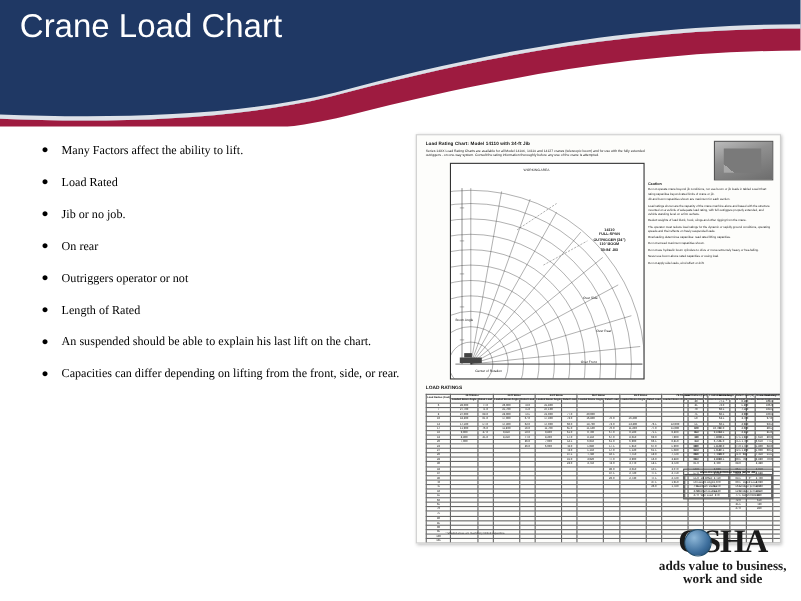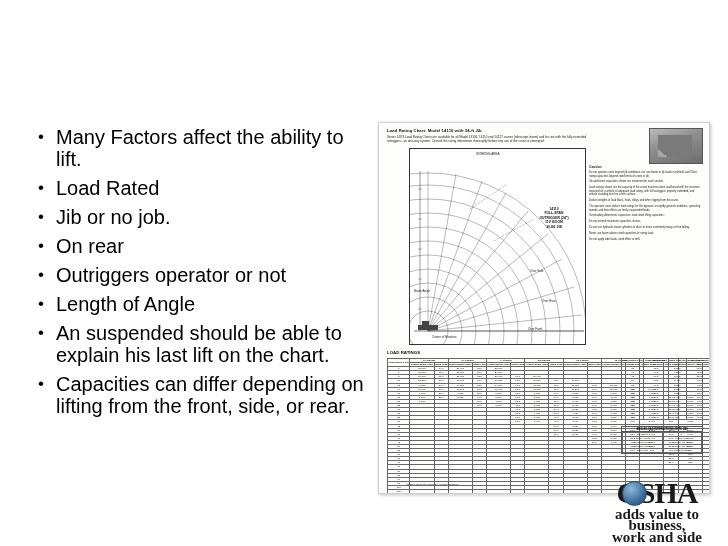--- a/index.html
+++ b/index.html
@@ -50,24 +50,25 @@
   }
   .bullet-dot {
     width: 18px;
     flex: 0 0 18px;
     font-size: 17px;
     line-height: 22px;
     color: #000;
     text-align: left;
   }
   .bullet-text {
-    font-size: 20px;
+    font-size: 11px;
     line-height: 22px;
     color: #000;
     flex: 1;
+    font-family: Liberation Serif, serif;
   }
   
   .chart-card {
     position: absolute;
     left: 378px;
     top: 122px;
     width: 330px;
     height: 370px;
     background: #fdfdfb;
     border: 1px solid #cfcfcf;
@@ -227,21 +228,21 @@
     font-size: 30px;
     font-weight: bold;
     color: #1a1a1a;
     letter-spacing: -1px;
     line-height: 30px;
     position: relative;
     display: inline-block;
   }
   .osha-tag {
     font-family: "Liberation Serif", serif;
-    font-size: 15px;
+    font-size: 12px;
     line-height: 11px;
     font-weight: bold;
     color: #1a1a1a;
     margin-top: 1px;
   }
   .osha-globe {
     position: absolute;
     left: 6px;
     top: 3px;
     width: 23px;
@@ -249,20 +250,31 @@
     border-radius: 50%;
     background: radial-gradient(circle at 35% 30%, #8fb8d8 0%, #3d6e9c 60%, #1d4468 100%);
     border: 1px solid #27516f;
   }
 </style>
 </head>
 <body>
 
 <div id="slide">
 
+  <div class="banner-wrap">
+    <svg class="banner-svg" width="728" height="115" viewBox="0 0 728 115">
+
+      <path d="M0,0 L728,0 L728,26 C560,26 420,56 300,88 C210,110 96,112 0,108 Z" fill="#1F3864"></path>
+
+      <path d="M0,108 C96,112 210,110 300,88 C420,56 560,26 728,26 L728,46 C575,46 440,74 320,104 C225,128 100,128 0,122 Z" fill="#9E1B40"></path>
+
+      <path d="M0,104 C100,108 215,106 305,84 C425,52 562,22 728,22 L728,26 C560,26 420,56 300,88 C210,110 96,112 0,108 Z" fill="#ffffff" opacity="0.85"></path>
+    </svg>
+    <div class="slide-title">Crane Load Chart</div>
+  </div>
 
   <div class="bullets">
     <div class="bullet-row">
       <span class="bullet-dot">•</span>
       <span class="bullet-text">Many Factors affect the ability to lift.</span>
     </div>
     <div class="bullet-row">
       <span class="bullet-dot">•</span>
       <span class="bullet-text">Load Rated</span>
     </div>
@@ -273,21 +285,21 @@
     <div class="bullet-row">
       <span class="bullet-dot">•</span>
       <span class="bullet-text">On rear</span>
     </div>
     <div class="bullet-row">
       <span class="bullet-dot">•</span>
       <span class="bullet-text">Outriggers operator or not</span>
     </div>
     <div class="bullet-row">
       <span class="bullet-dot">•</span>
-      <span class="bullet-text">Length of Angle</span>
+      <span class="bullet-text">Length of Rated</span>
     </div>
     <div class="bullet-row">
       <span class="bullet-dot">•</span>
       <span class="bullet-text">An suspended should be able to explain his last lift on the chart.</span>
     </div>
     <div class="bullet-row">
       <span class="bullet-dot">•</span>
       <span class="bullet-text">Capacities can differ depending on lifting from the front, side, or rear.</span>
     </div>
   </div>

